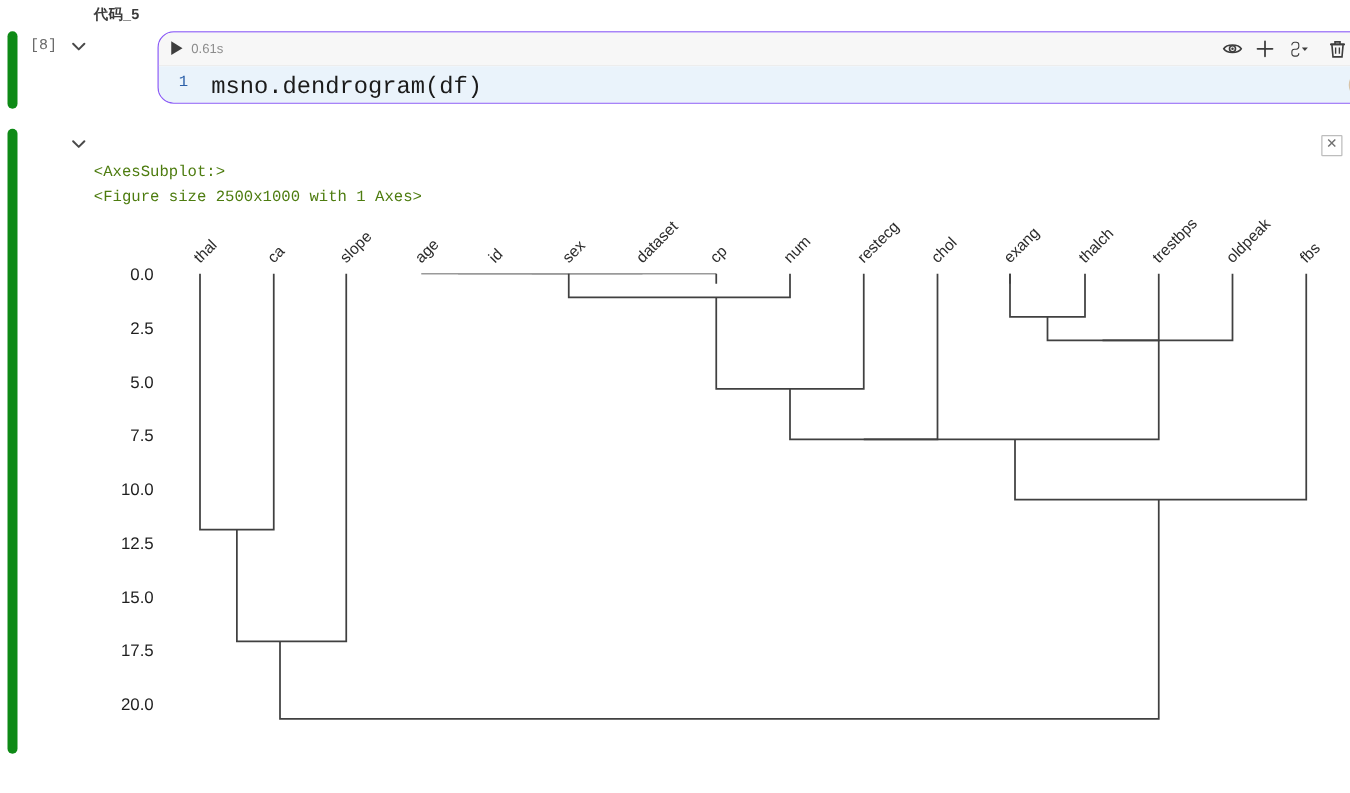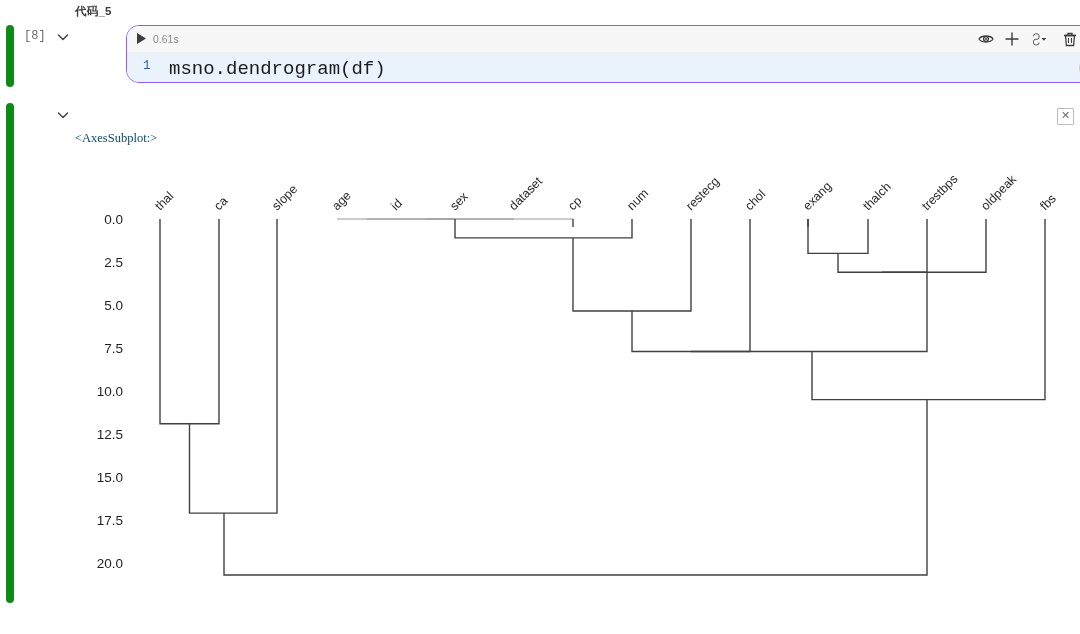--- a/index.html
+++ b/index.html
@@ -154,22 +154,22 @@
     cursor: pointer;
     border-radius: 1px;
     font-family: "Liberation Sans", sans-serif;
   }
 
   
   .out-text {
     position: absolute;
     left: 75px;
     font-size: 12.5px;
-    color: #0c4a6e;
-    font-family: Liberation Serif, serif;
+    color: #4d7c0f;
+    font-family: Liberation Mono, monospace;
     white-space: pre;
   }
   #out-line-0 { top: 131px; }
   #out-line-1 { top: 151px; }
 
   
   #figure {
     position: absolute;
     left: 0; top: 170px;
     width: 1080px; height: 440px;
@@ -264,20 +264,21 @@
       <div id="kernel-badge">
         <div class="dot"></div>
         <div class="stem"></div>
       </div>
     </div>
   </div>
 
   <div id="out-close">✕</div>
 
   <div class="out-text" id="out-line-0">&lt;AxesSubplot:&gt;</div>
+  <div class="out-text" id="out-line-1">&lt;Figure size 2500x1000 with 1 Axes&gt;</div>
 
   <div id="figure">
     <svg id="dendro-svg" width="1080" height="440" viewBox="0 0 1080 440">
       <g id="g-ticks">
           <text x="123" y="54" text-anchor="end" class="tick-label">0.0</text>
           <text x="123" y="97" text-anchor="end" class="tick-label">2.5</text>
           <text x="123" y="140" text-anchor="end" class="tick-label">5.0</text>
           <text x="123" y="183" text-anchor="end" class="tick-label">7.5</text>
           <text x="123" y="226" text-anchor="end" class="tick-label">10.0</text>
           <text x="123" y="269" text-anchor="end" class="tick-label">12.5</text>

